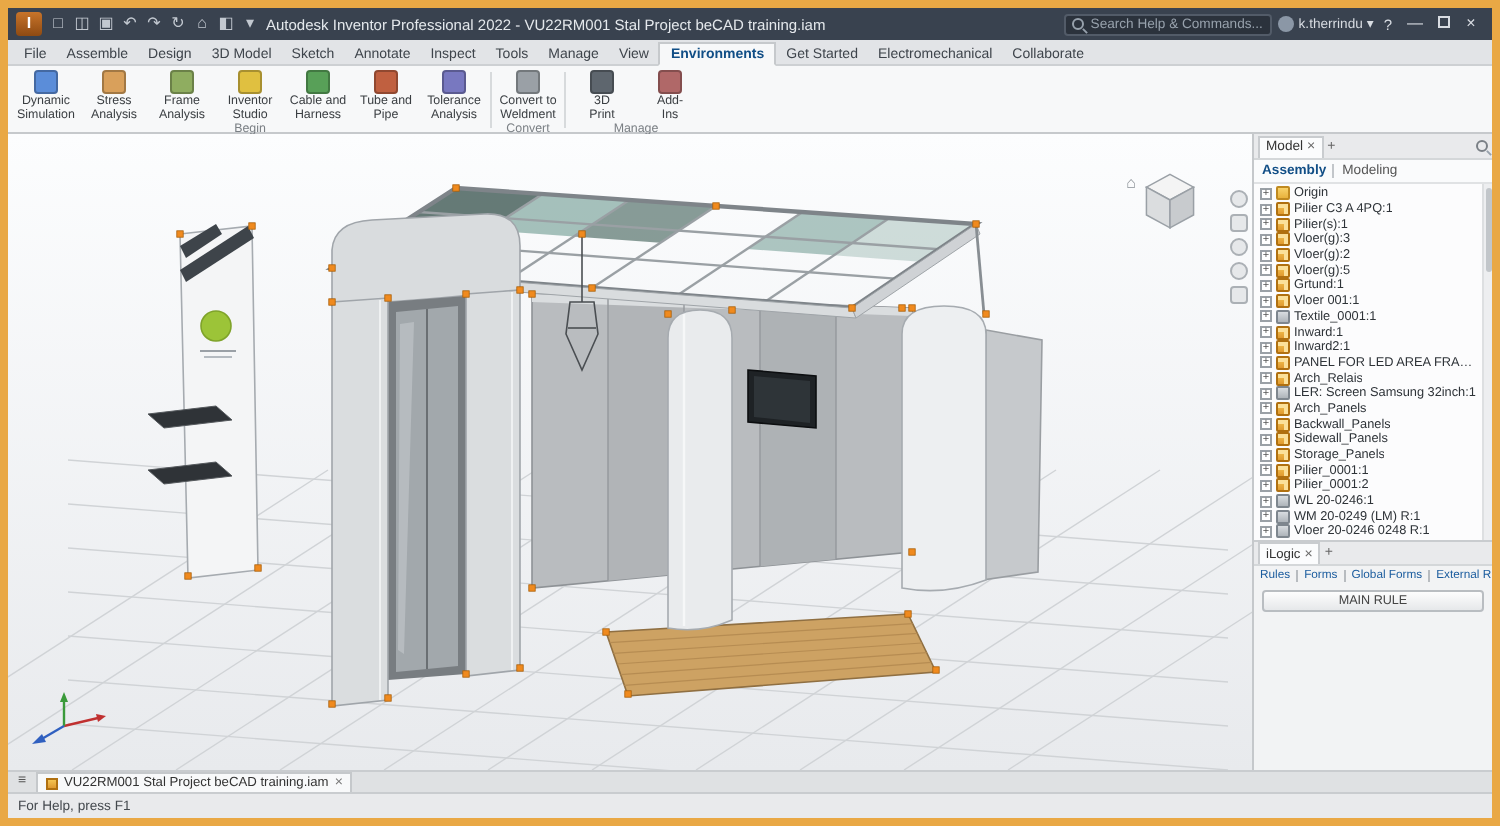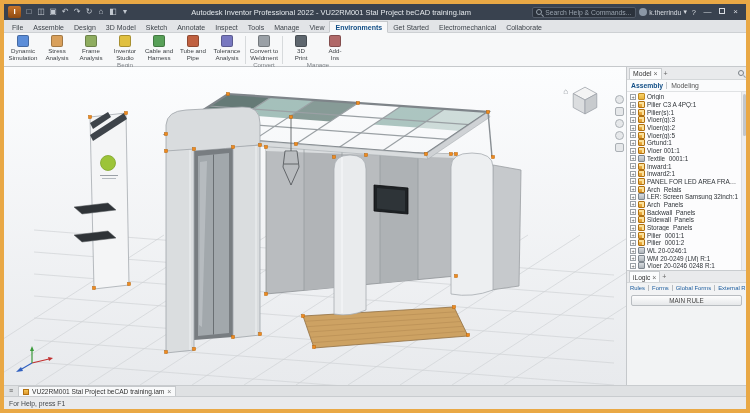--- a/index.html
+++ b/index.html
@@ -5,21 +5,21 @@
   *{margin:0;padding:0;box-sizing:border-box;}
   html,body{width:750px;height:413px;overflow:hidden;background:#fff;}
   body{font-family:"Liberation Sans",sans-serif;font-size:8px;color:#333;position:relative;}
   .window{position:absolute;inset:0;width:750px;height:413px;border:4px solid #E9A845;background:#ECEDEF;display:flex;flex-direction:column;overflow:hidden;}
 
   
   .titlebar{height:16px;background:#39424F;display:flex;align-items:center;color:#D8DCE2;padding:0 4px;gap:3px;flex:0 0 auto;}
   .appbtn{width:13px;height:12px;background:linear-gradient(#C8742A,#8E4A12);color:#fff;font-size:8px;font-weight:bold;text-align:center;line-height:12px;border-radius:2px;}
   .qa{display:flex;gap:2px;align-items:center;}
   .qa span{font-size:8px;color:#C2C8D0;width:10px;text-align:center;line-height:10px;}
-  .tb-title{flex:1;text-align:center;white-space:nowrap;overflow:hidden;font-size:7.5px;color:#E4E8EC;}
+  .tb-title{flex:1;text-align:left;white-space:nowrap;overflow:hidden;font-size:7.5px;color:#E4E8EC;}
   .tb-search{width:104px;height:11px;background:#2B323C;border:1px solid #525B68;border-radius:2px;color:#97A1AC;font-size:6.8px;display:flex;align-items:center;padding:0 3px;gap:3px;white-space:nowrap;overflow:hidden;}
   .mag{width:6px;height:6px;border:1px solid #97A1AC;border-radius:50%;position:relative;flex:0 0 auto;}
   .mag::after{content:"";position:absolute;width:3px;height:1px;background:#97A1AC;left:4px;top:5px;transform:rotate(45deg);}
   .tb-user{display:flex;align-items:center;gap:2px;font-size:6.8px;white-space:nowrap;}
   .avatar{width:8px;height:8px;border-radius:50%;background:#8B97A6;display:inline-block;}
   .tb-misc span{font-size:7.5px;padding:0 2px;}
   .winbtns{display:flex;gap:1px;align-items:center;}
   .winbtn{width:13px;height:12px;text-align:center;line-height:11px;font-size:8px;color:#D8DCE2;}
   .maxbox{display:inline-block;width:6px;height:6px;border:1px solid #D8DCE2;}
 

